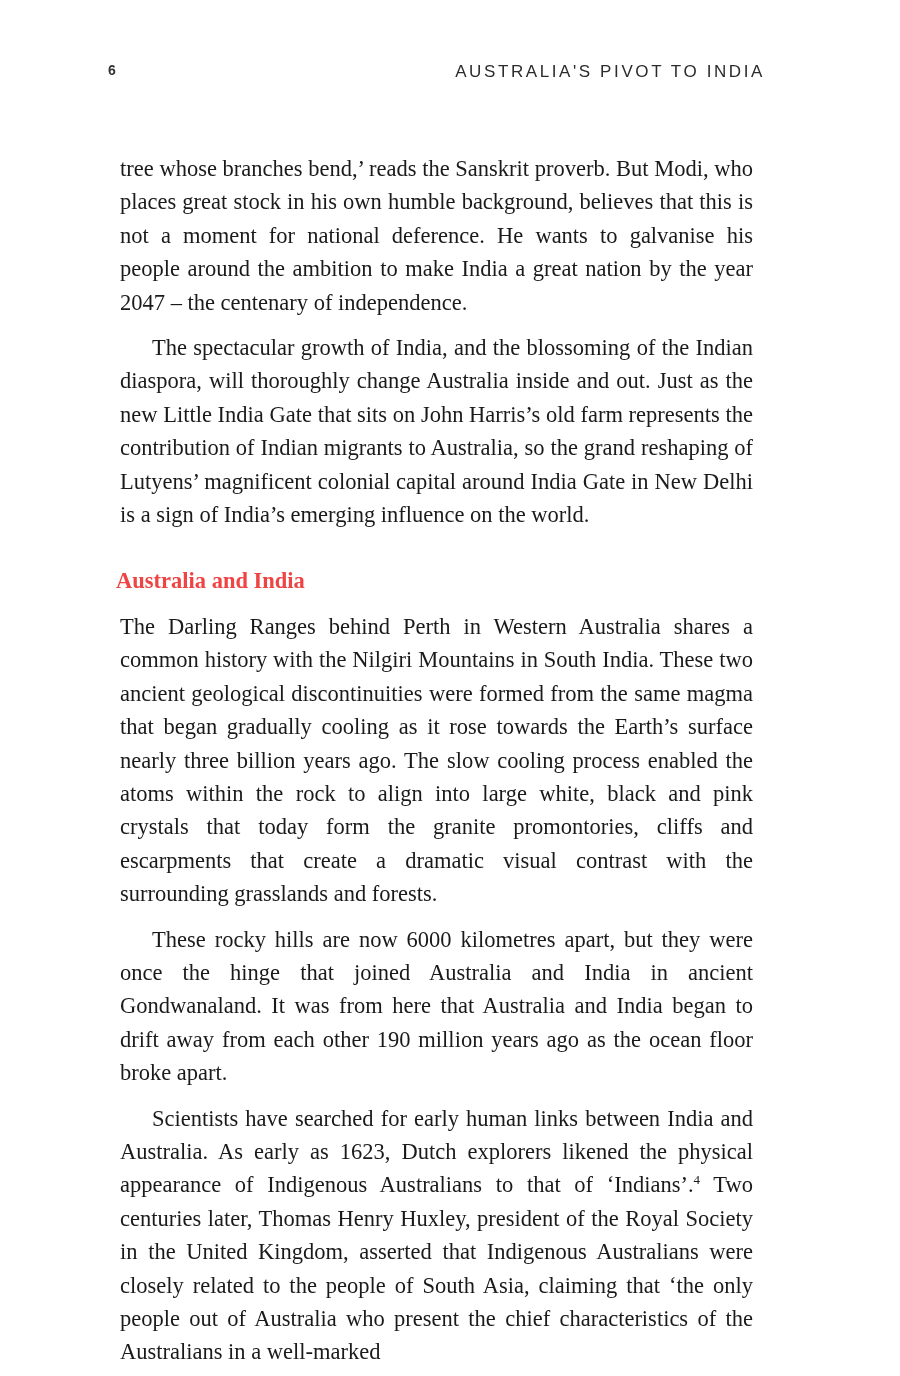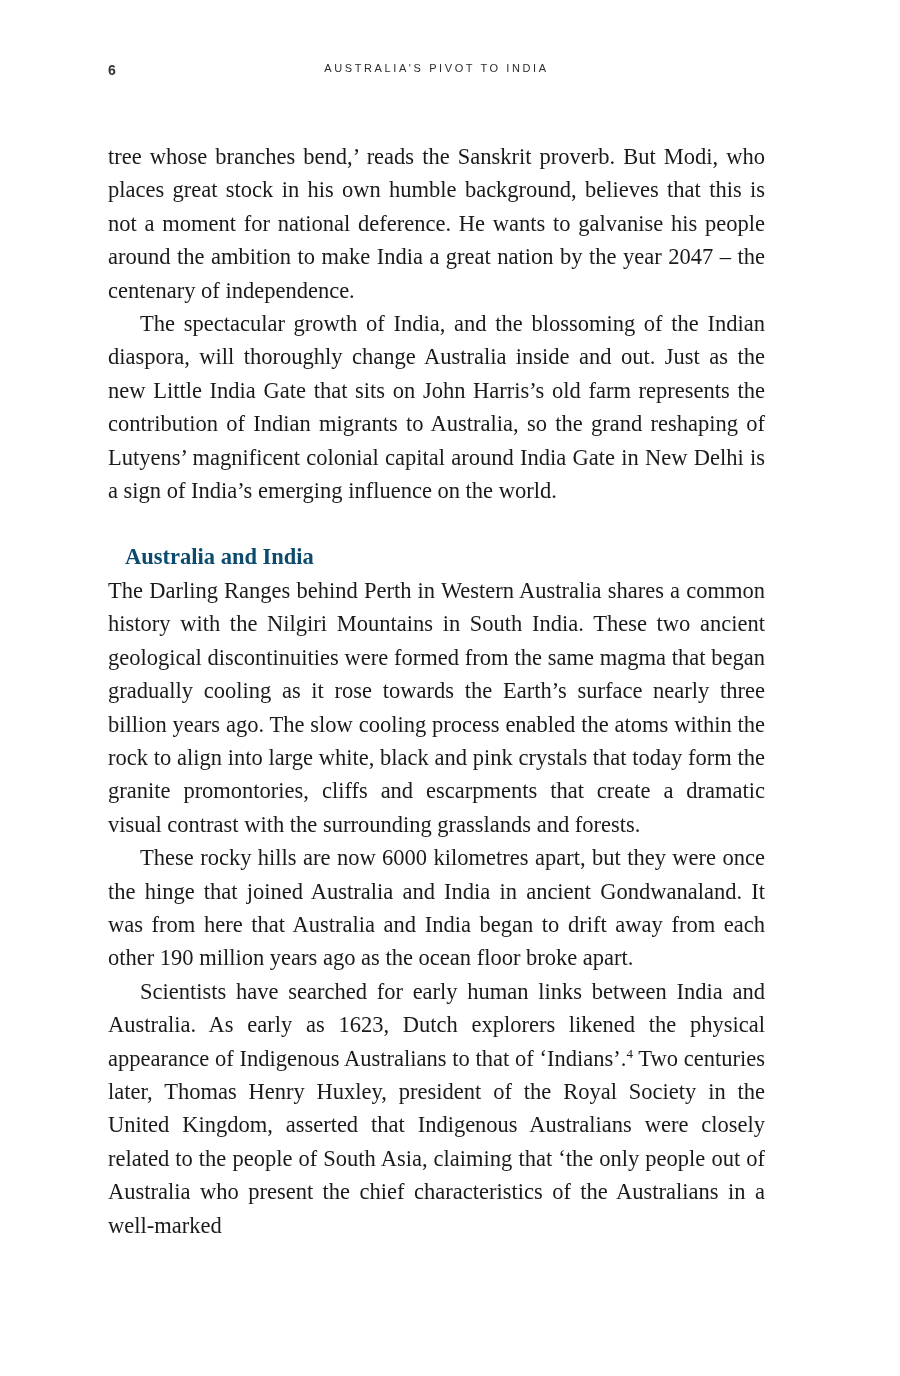--- a/index.html
+++ b/index.html
@@ -28,52 +28,52 @@
     position: absolute;
     left: 0;
     top: 0;
     font-size: 14px;
     font-weight: bold;
     letter-spacing: 1px;
     color: #333333;
   }
   .running-head {
     display: block;
-    text-align: center;
-    font-size: 11px;
+    text-align: right;
+    font-size: 17px;
     font-weight: 500;
     letter-spacing: 2.6px;
     color: #2b2b2b;
     white-space: nowrap;
   }
   .text-block {
     position: absolute;
     top: 140px;
     left: 108px;
     width: 657px;
     font-family: "Liberation Serif", serif;
     font-size: 22.5px;
     line-height: 33.4px;
     color: #1a1a1a;
     text-align: justify;
   }
   .para {
-    margin: 0;
+    margin: 12px;
     padding: 0;
   }
   .para.indent {
     text-indent: 32px;
   }
   .section-heading {
-    margin: 33px 0 0 17px;
+    margin: 33px 0 0 8px;
     padding: 0;
     font-size: 22.5px;
     line-height: 33.4px;
     font-weight: bold;
-    color: #0c4a6e;
+    color: #ef4444;
     text-align: left;
   }
   sup.footnote-ref {
     font-size: 13px;
     line-height: 0;
     vertical-align: baseline;
     position: relative;
     top: -8px;
   }
 </style>

